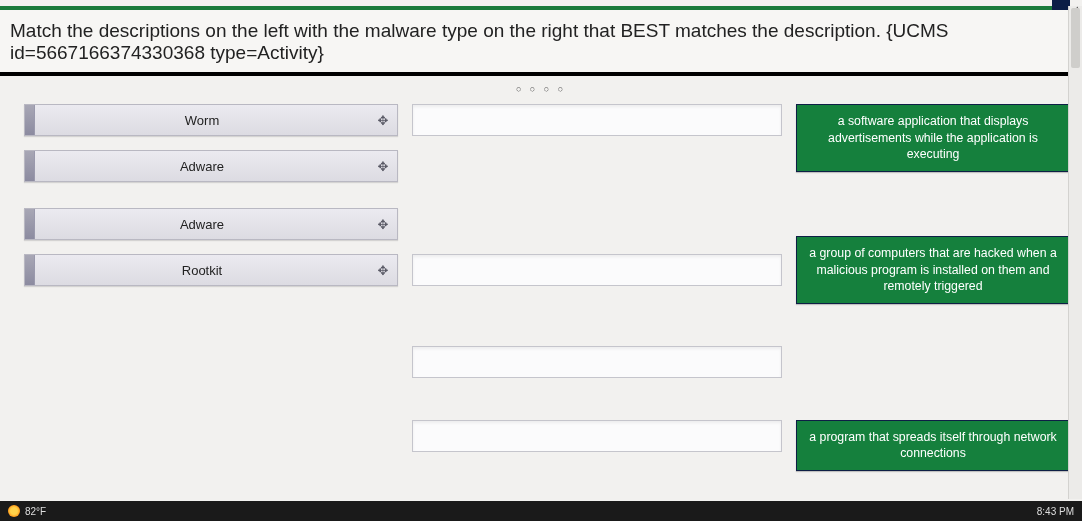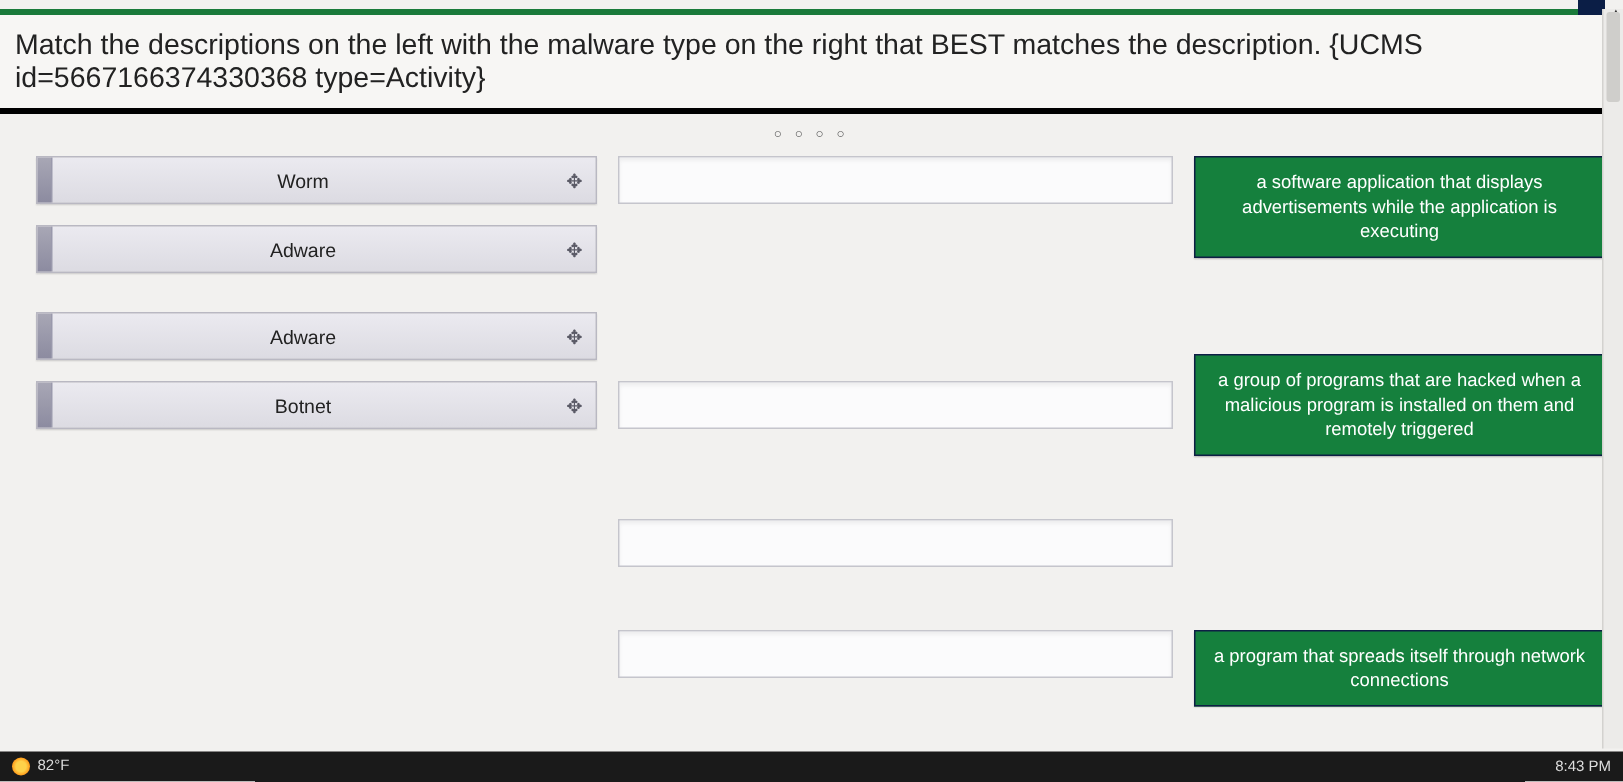--- a/index.html
+++ b/index.html
@@ -117,21 +117,21 @@
       left: 0; right: 0; bottom: 0;
       height: 20px;
       background: #1a1a1a;
       display: flex;
       align-items: center;
       color: #ddd;
       font-size: 10px;
       padding: 0 8px;
       justify-content: space-between;
     }
-    .weather { display:flex; align-items:flex-start; gap:5px; }
+    .weather { display:flex; align-items:center; gap:5px; }
     .weather .sun {
       width: 12px; height: 12px; border-radius: 50%;
       background: radial-gradient(circle,#ffd24a 40%, #ff9a1a 70%);
     }
   </style>
 </head>
 <body>
 
 <div class="screen-corner"></div>
 <div class="top-green-bar"></div>
@@ -165,31 +165,31 @@
 
   <div class="row r2">
     <div class="left-col">
       <div class="drag-chip">
         <div class="edge"></div>
         <span class="label">Adware</span>
         <div class="drag-handle">✥</div>
       </div>
       <div class="drag-chip">
         <div class="edge"></div>
-        <span class="label">Botnet</span>
+        <span class="label">Rootkit</span>
         <div class="drag-handle">✥</div>
       </div>
     </div>
     <div class="mid-col">
       <div style="height:46px"></div>
       <div class="drop-slot"></div>
     </div>
     <div class="right-col">
       <div style="height:28px"></div>
-      <div class="desc-card">a group of programs that are hacked when a malicious program is installed on them and remotely triggered</div>
+      <div class="desc-card">a group of computers that are hacked when a malicious program is installed on them and remotely triggered</div>
     </div>
   </div>
 
   <div class="row r3">
     <div class="left-col"></div>
     <div class="mid-col">
       <div class="drop-slot"></div>
     </div>
   </div>
 

